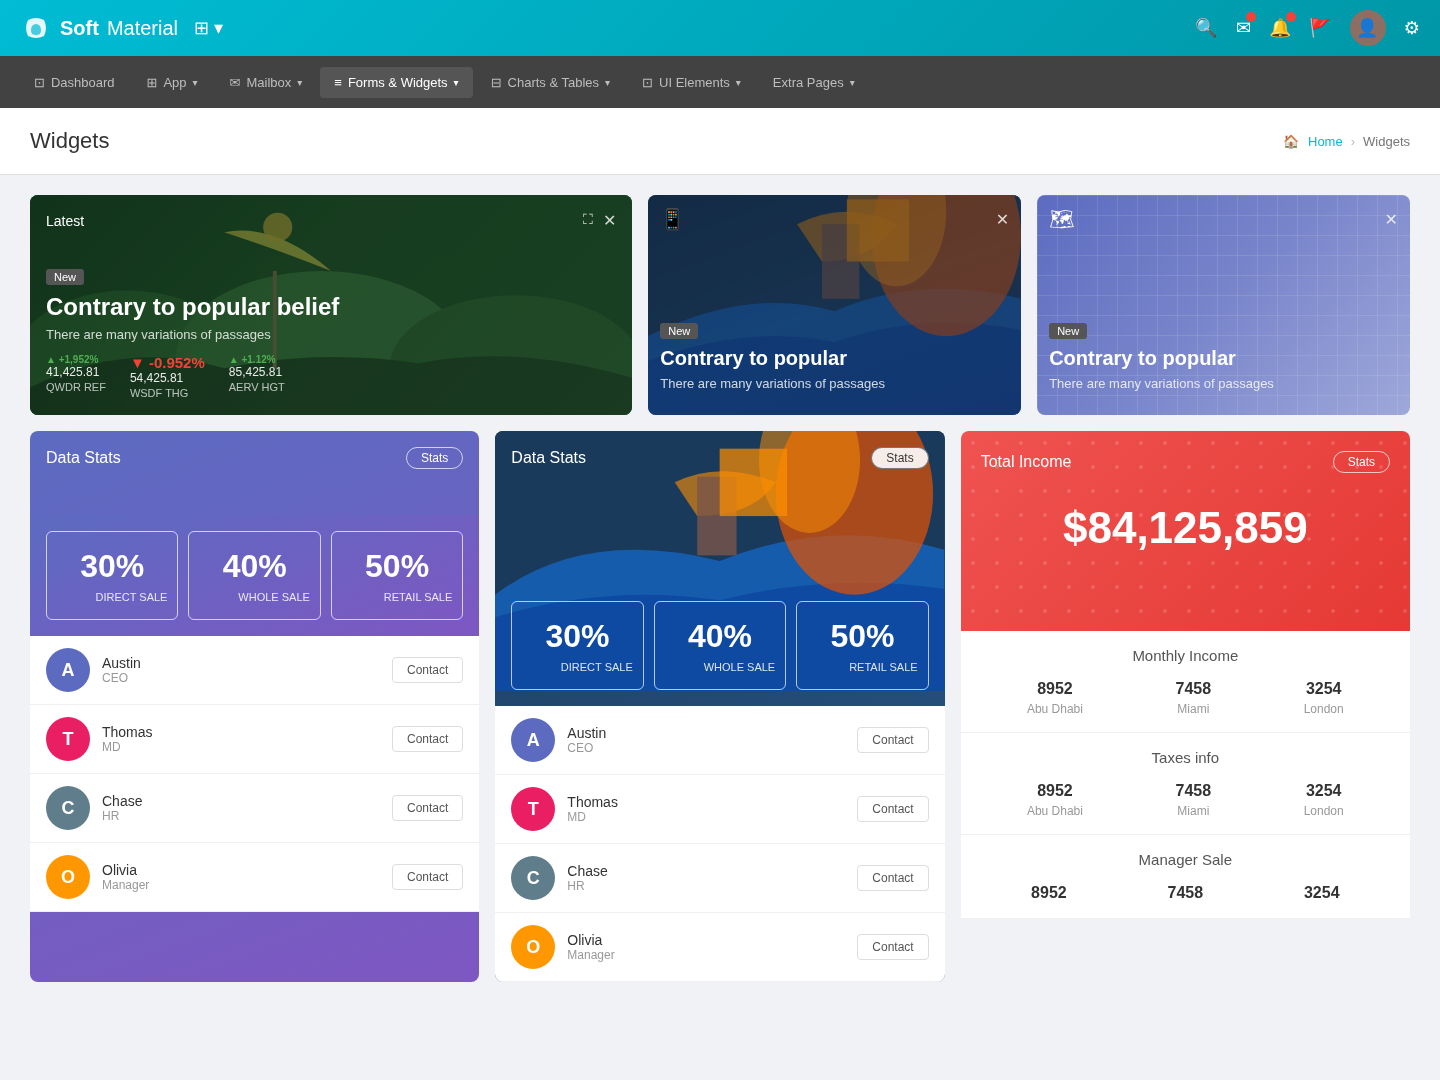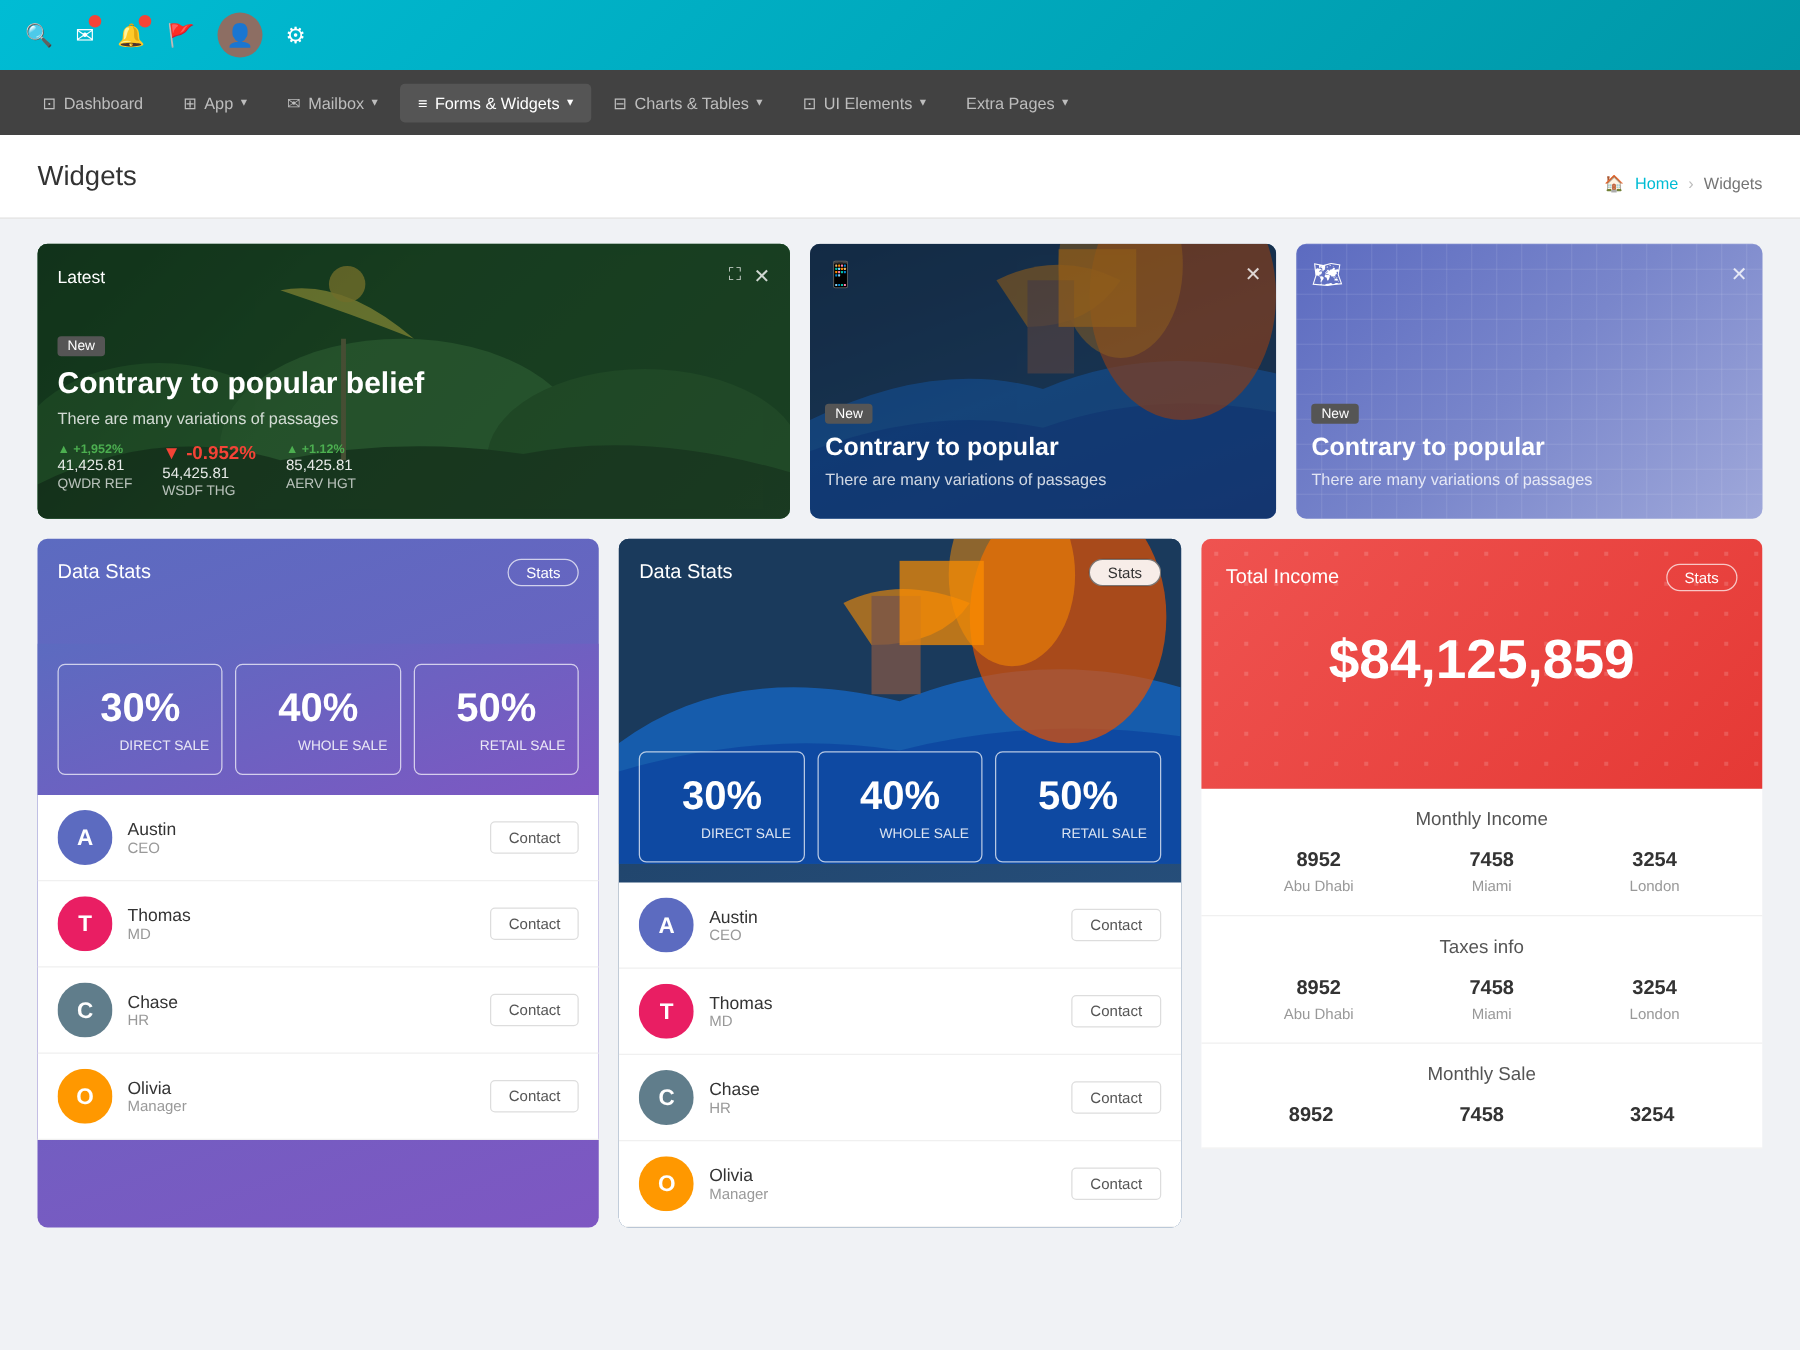--- a/index.html
+++ b/index.html
@@ -46,21 +46,21 @@
     }
     .nav-item.active { color: white; background: #555; }
     .nav-item .caret { font-size: 10px; }
 
     
     .breadcrumb-bar {
       background: white;
       padding: 20px 30px;
       margin: 0;
       display: flex;
-      align-items: flex-end;
+      align-items: center;
       justify-content: space-between;
       border-bottom: 1px solid #e0e0e0;
     }
     .page-title { font-size: 22px; font-weight: 400; color: #333; }
     .breadcrumb { display: flex; align-items: center; gap: 8px; font-size: 13px; color: #757575; }
     .breadcrumb a { color: #00bcd4; text-decoration: none; }
     .breadcrumb-sep { color: #bdbdbd; }
 
     
     .main { padding: 20px 30px; }
@@ -266,20 +266,31 @@
       background-size: 20px 20px;
     }
 
     .close-btn { cursor: pointer; color: rgba(255,255,255,0.8); font-size: 16px; }
     .expand-btn { cursor: pointer; color: rgba(255,255,255,0.8); font-size: 14px; }
   </style>
 </head>
 <body>
 
 <nav class="top-nav">
+  <div class="top-nav-left">
+    <div class="logo">
+      <svg class="logo-icon" viewBox="0 0 32 32" fill="white">
+        <path d="M8 8 Q16 4 24 8 Q28 16 24 24 Q16 28 8 24 Q4 16 8 8Z" fill="rgba(255,255,255,0.9)"></path>
+        <path d="M12 14 Q16 10 20 14 Q22 18 20 22 Q16 24 12 22 Q10 18 12 14Z" fill="rgba(0,188,212,0.7)"></path>
+      </svg>
+      <span style="font-weight:700">Soft</span>
+        <span>Material</span>
+    </div>
+    <div class="grid-icon">⊞ ▾</div>
+  </div>
   <div class="top-nav-right">
     <div class="nav-icon">🔍</div>
     <div class="nav-icon" style="position:relative">
       ✉
       <div class="badge"></div>
     </div>
     <div class="nav-icon" style="position:relative">
       🔔
       <div class="badge"></div>
     </div>
@@ -615,21 +626,21 @@
               <div class="income-stat-num">7458</div>
               <div class="income-stat-city">Miami</div>
             </div>
             <div class="income-stat">
               <div class="income-stat-num">3254</div>
               <div class="income-stat-city">London</div>
             </div>
           </div>
         </div>
         <div class="income-section">
-          <div class="income-section-title">Monthly Sale</div>
+          <div class="income-section-title">Manager Sale</div>
           <div class="income-stats">
             <div class="income-stat">
               <div class="income-stat-num">8952</div>
             </div>
             <div class="income-stat">
               <div class="income-stat-num">7458</div>
             </div>
             <div class="income-stat">
               <div class="income-stat-num">3254</div>
             </div>

